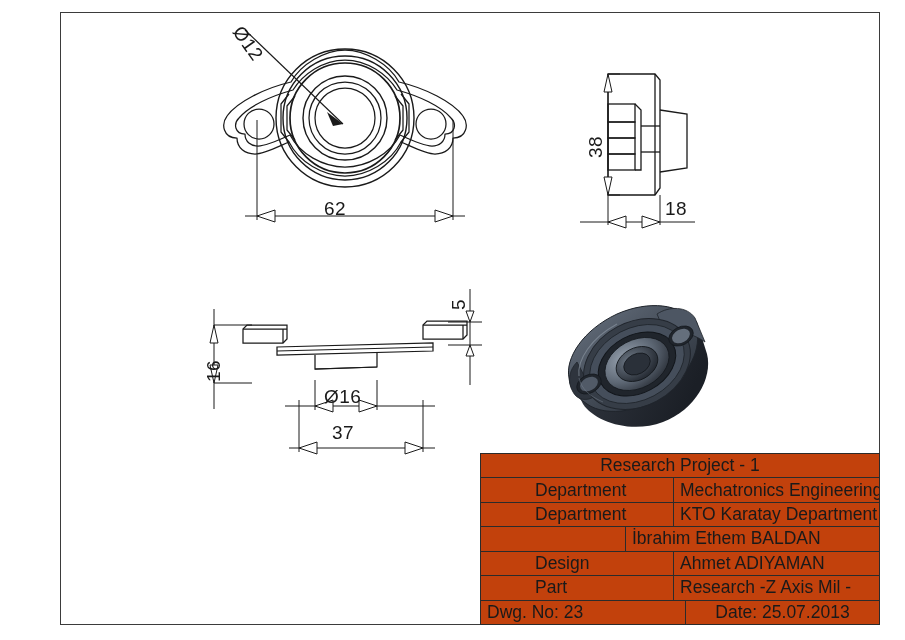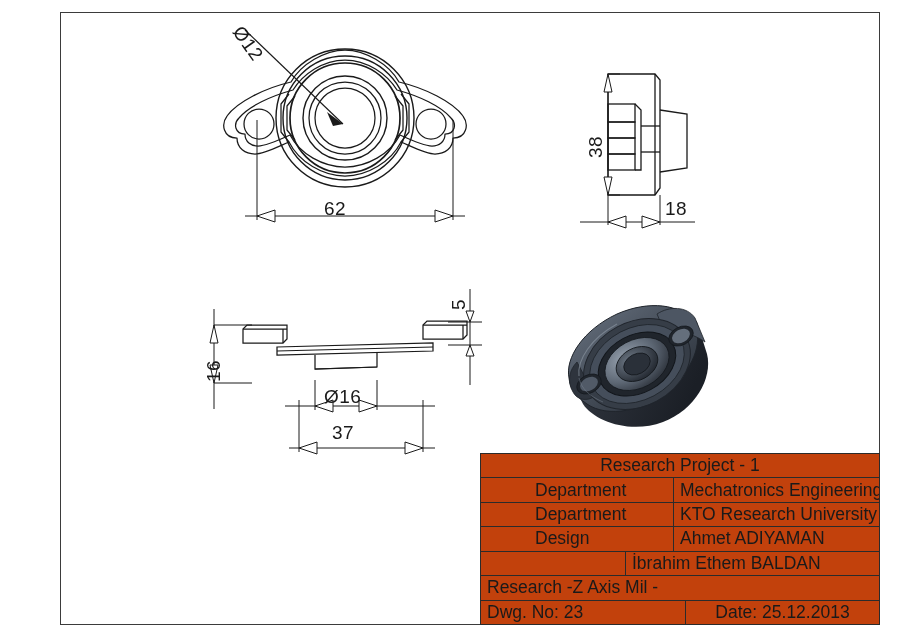--- a/index.html
+++ b/index.html
@@ -280,31 +280,32 @@
   <div id="titleblock">
     <div class="tb-row">
       <div class="tb-cell tb-title">Research Project - 1</div>
     </div>
     <div class="tb-row">
       <div class="tb-cell tb-label">Department</div>
       <div class="tb-cell tb-value">Mechatronics Engineering</div>
     </div>
     <div class="tb-row">
       <div class="tb-cell tb-label">Department</div>
-      <div class="tb-cell tb-value">KTO Research University</div>
+      <div class="tb-cell tb-value">KTO Karatay Department</div>
+    </div>
+    <div class="tb-row">
+      <div class="tb-cell tb-blank"></div>
+      <div class="tb-cell tb-value">İbrahim Ethem BALDAN</div>
     </div>
     <div class="tb-row">
       <div class="tb-cell tb-label">Design</div>
       <div class="tb-cell tb-value">Ahmet ADIYAMAN</div>
     </div>
     <div class="tb-row">
-      <div class="tb-cell tb-blank"></div>
-      <div class="tb-cell tb-value">İbrahim Ethem BALDAN</div>
-    </div>
-    <div class="tb-row">
+      <div class="tb-cell tb-label">Part</div>
       <div class="tb-cell tb-value">Research -Z Axis Mil -</div>
     </div>
     <div class="tb-row">
       <div class="tb-cell tb-dwg">Dwg. No: 23</div>
-      <div class="tb-cell tb-date">Date: 25.12.2013</div>
+      <div class="tb-cell tb-date">Date: 25.07.2013</div>
     </div>
   </div>
 </div>
 
 </body></html>

